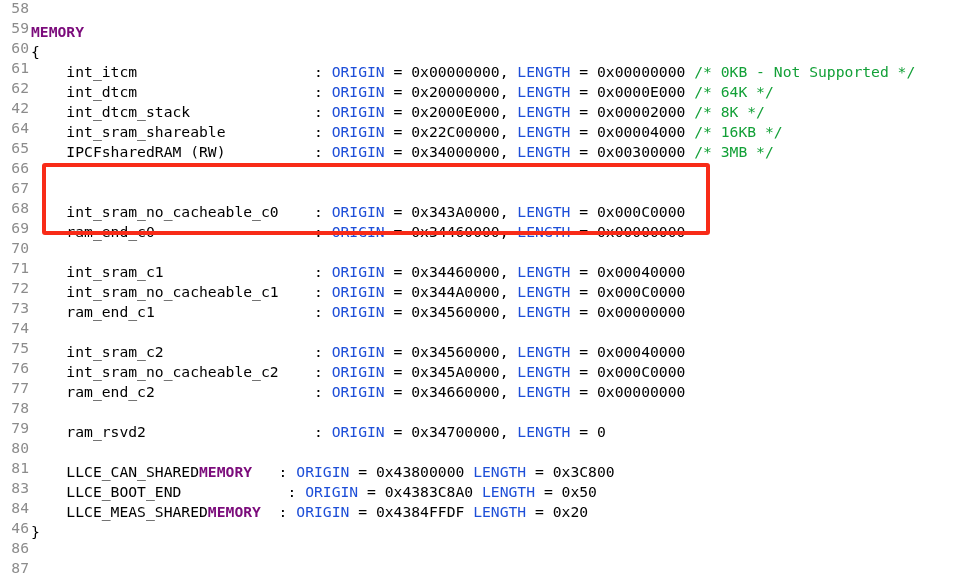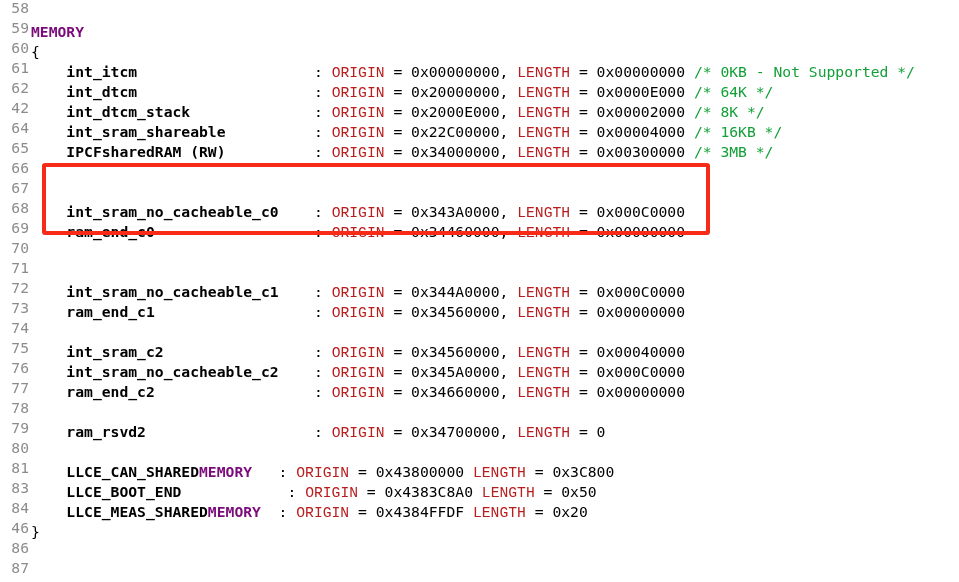--- a/index.html
+++ b/index.html
@@ -52,23 +52,23 @@
   .content {
     position: absolute;
     left: 31px;
     top: 12px;
     white-space: pre;
     color: #000000;
   }
 
   
   .kw        { color: #7b0b7b; font-weight: bold; }   
-  .attr      { color: #b91c1c; font-family: Liberation Mono, monospace; }                       
+  .attr      { color: #1d4ed8; }                       
   .punct     { color: #000000; }
-  .ident     { color: #000000; font-weight: bold; }
+  .ident     { color: #000000; }
   .comment   { color: #12a037; }
 
   
   #highlight-box {
     position: absolute;
     left: 42px;
     top: 163px;
     width: 668px;
     height: 72px;
     border: 4px solid #f82b18;
@@ -89,21 +89,21 @@
       <div class="code-line"><span class="gutter">61</span><span class="content"><span class="ident">    int_itcm                    </span><span class="punct">: </span><span class="attr">ORIGIN</span><span class="punct"> = 0x00000000, </span><span class="attr">LENGTH</span><span class="punct"> = 0x00000000 </span><span class="comment">/* 0KB - Not Supported */</span></span></div>
       <div class="code-line"><span class="gutter">62</span><span class="content"><span class="ident">    int_dtcm                    </span><span class="punct">: </span><span class="attr">ORIGIN</span><span class="punct"> = 0x20000000, </span><span class="attr">LENGTH</span><span class="punct"> = 0x0000E000 </span><span class="comment">/* 64K */</span></span></div>
       <div class="code-line"><span class="gutter">42</span><span class="content"><span class="ident">    int_dtcm_stack              </span><span class="punct">: </span><span class="attr">ORIGIN</span><span class="punct"> = 0x2000E000, </span><span class="attr">LENGTH</span><span class="punct"> = 0x00002000 </span><span class="comment">/* 8K */</span></span></div>
       <div class="code-line"><span class="gutter">64</span><span class="content"><span class="ident">    int_sram_shareable          </span><span class="punct">: </span><span class="attr">ORIGIN</span><span class="punct"> = 0x22C00000, </span><span class="attr">LENGTH</span><span class="punct"> = 0x00004000 </span><span class="comment">/* 16KB */</span></span></div>
       <div class="code-line"><span class="gutter">65</span><span class="content"><span class="ident">    IPCFsharedRAM (RW)          </span><span class="punct">: </span><span class="attr">ORIGIN</span><span class="punct"> = 0x34000000, </span><span class="attr">LENGTH</span><span class="punct"> = 0x00300000 </span><span class="comment">/* 3MB */</span></span></div>
       <div class="code-line"><span class="gutter">66</span><span class="content"></span></div>
       <div class="code-line"><span class="gutter">67</span></div>
       <div class="code-line"><span class="gutter">68</span><span class="content"><span class="ident">    int_sram_no_cacheable_c0    </span><span class="punct">: </span><span class="attr">ORIGIN</span><span class="punct"> = 0x343A0000, </span><span class="attr">LENGTH</span><span class="punct"> = 0x000C0000</span></span></div>
       <div class="code-line"><span class="gutter">69</span><span class="content"><span class="ident">    ram_end_c0                  </span><span class="punct">: </span><span class="attr">ORIGIN</span><span class="punct"> = 0x34460000, </span><span class="attr">LENGTH</span><span class="punct"> = 0x00000000</span></span></div>
       <div class="code-line"><span class="gutter">70</span><span class="content"></span></div>
-      <div class="code-line"><span class="gutter">71</span></div>
+      <div class="code-line"><span class="gutter">71</span><span class="content"><span class="ident">    int_sram_c1                 </span><span class="punct">: </span><span class="attr">ORIGIN</span><span class="punct"> = 0x34460000, </span><span class="attr">LENGTH</span><span class="punct"> = 0x00040000</span></span></div>
       <div class="code-line"><span class="gutter">72</span><span class="content"><span class="ident">    int_sram_no_cacheable_c1    </span><span class="punct">: </span><span class="attr">ORIGIN</span><span class="punct"> = 0x344A0000, </span><span class="attr">LENGTH</span><span class="punct"> = 0x000C0000</span></span></div>
       <div class="code-line"><span class="gutter">73</span><span class="content"><span class="ident">    ram_end_c1                  </span><span class="punct">: </span><span class="attr">ORIGIN</span><span class="punct"> = 0x34560000, </span><span class="attr">LENGTH</span><span class="punct"> = 0x00000000</span></span></div>
       <div class="code-line"><span class="gutter">74</span><span class="content"></span></div>
       <div class="code-line"><span class="gutter">75</span><span class="content"><span class="ident">    int_sram_c2                 </span><span class="punct">: </span><span class="attr">ORIGIN</span><span class="punct"> = 0x34560000, </span><span class="attr">LENGTH</span><span class="punct"> = 0x00040000</span></span></div>
       <div class="code-line"><span class="gutter">76</span><span class="content"><span class="ident">    int_sram_no_cacheable_c2    </span><span class="punct">: </span><span class="attr">ORIGIN</span><span class="punct"> = 0x345A0000, </span><span class="attr">LENGTH</span><span class="punct"> = 0x000C0000</span></span></div>
       <div class="code-line"><span class="gutter">77</span><span class="content"><span class="ident">    ram_end_c2                  </span><span class="punct">: </span><span class="attr">ORIGIN</span><span class="punct"> = 0x34660000, </span><span class="attr">LENGTH</span><span class="punct"> = 0x00000000</span></span></div>
       <div class="code-line"><span class="gutter">78</span><span class="content"></span></div>
       <div class="code-line"><span class="gutter">79</span><span class="content"><span class="ident">    ram_rsvd2                   </span><span class="punct">: </span><span class="attr">ORIGIN</span><span class="punct"> = 0x34700000, </span><span class="attr">LENGTH</span><span class="punct"> = 0</span></span></div>
       <div class="code-line"><span class="gutter">80</span><span class="content"></span></div>
       <div class="code-line"><span class="gutter">81</span><span class="content"><span class="ident">    LLCE_CAN_SHARED</span><span class="kw">MEMORY</span><span class="punct">   : </span><span class="attr">ORIGIN</span><span class="punct"> = 0x43800000 </span><span class="attr">LENGTH</span><span class="punct"> = 0x3C800</span></span></div>

